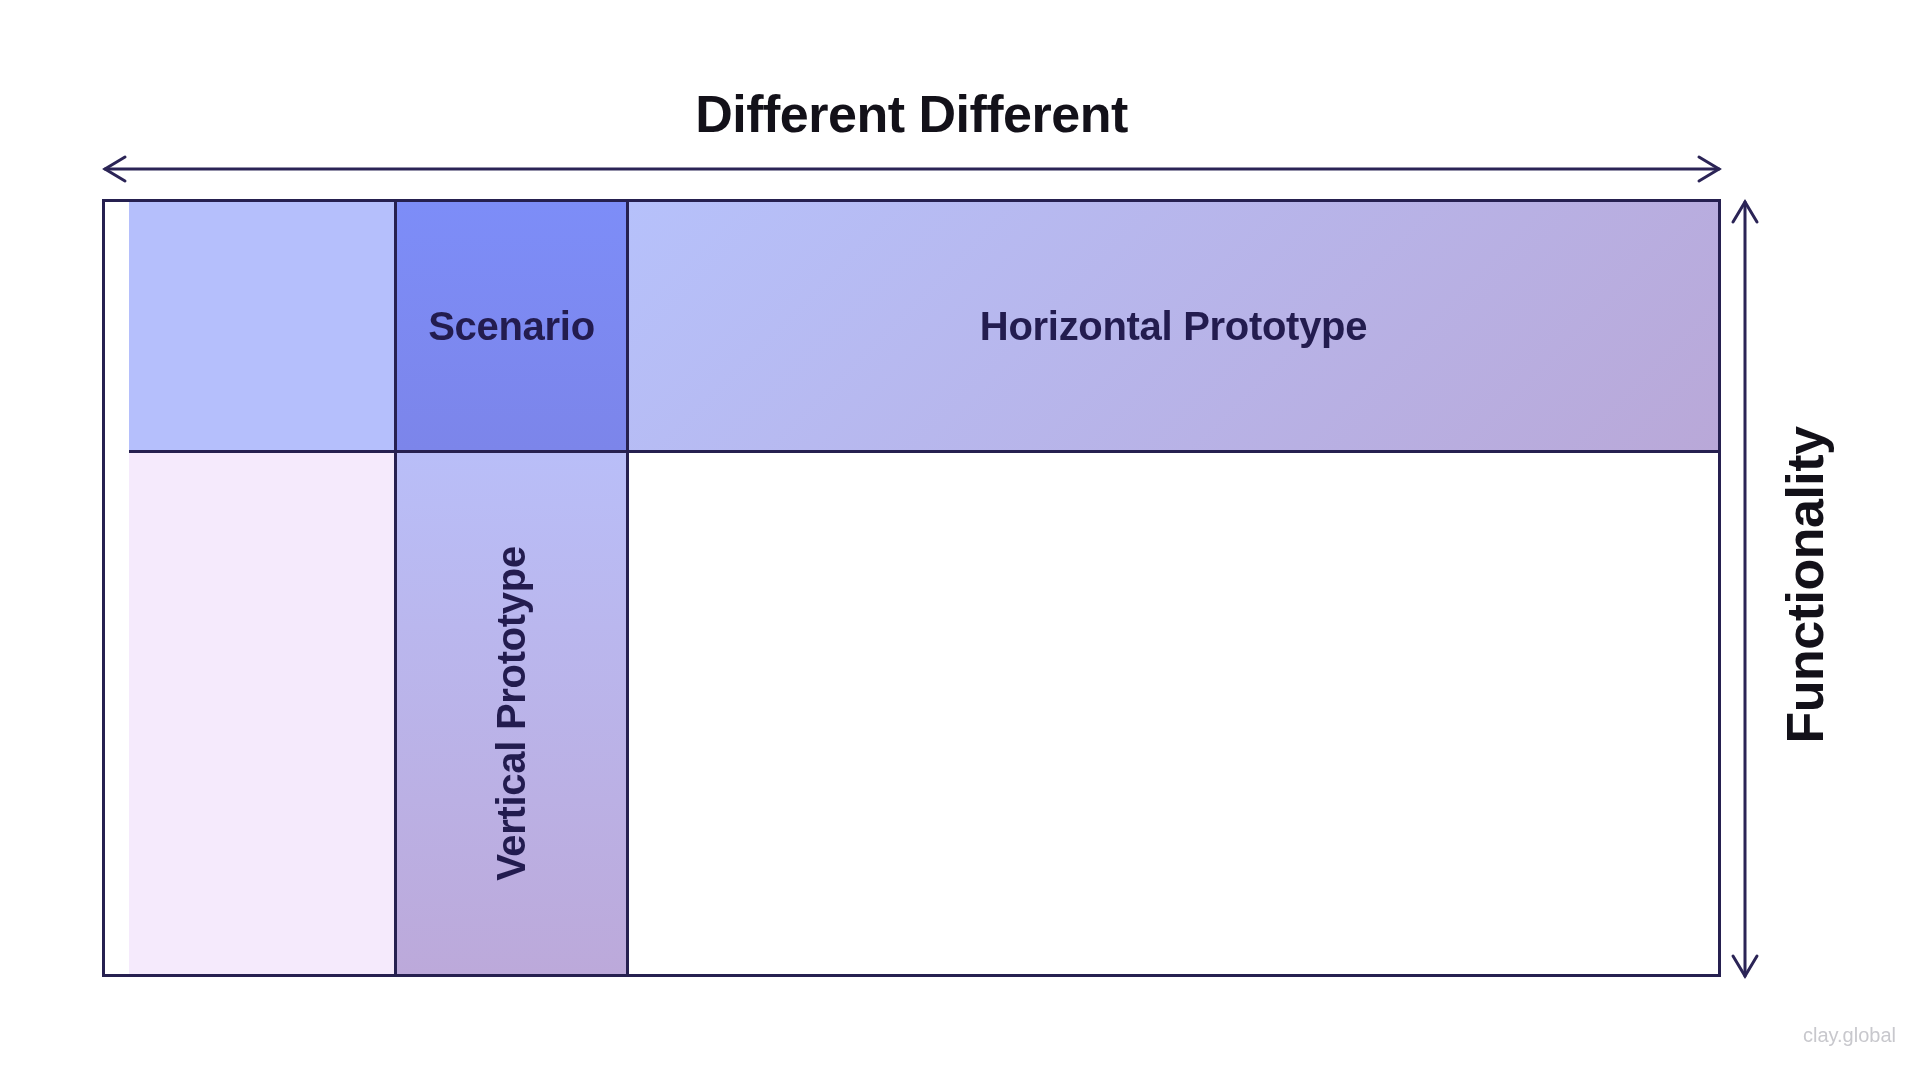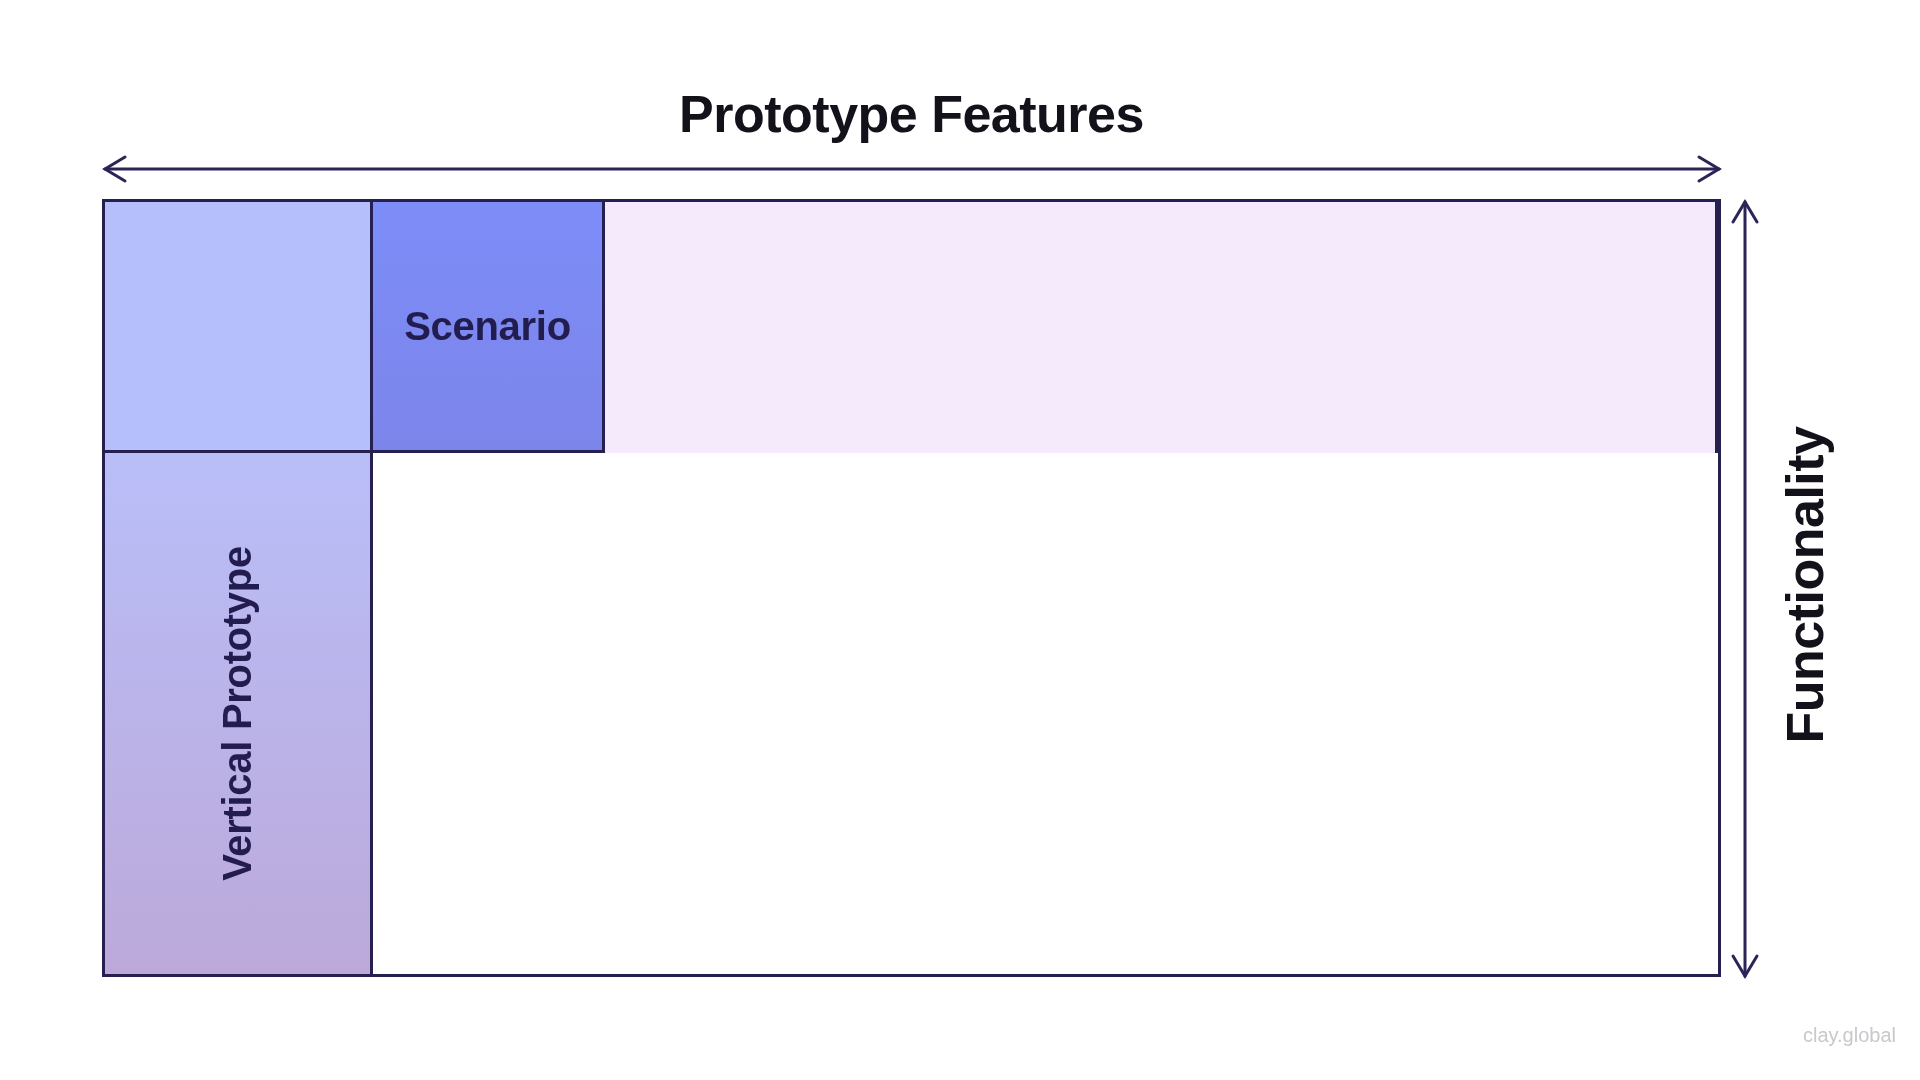--- a/index.html
+++ b/index.html
@@ -45,20 +45,21 @@
     color:var(--heading-text);
     white-space:nowrap;
   }
   .box{
     position:absolute;left:102px;top:199px;width:1619px;height:778px;
     box-sizing:border-box;
     border:3px solid var(--border);
     display:grid;
     grid-template-columns:268px 232px 1fr;
     grid-template-rows:251px 1fr;
+    padding-left:24px;
   }
   .cell{
     display:flex;align-items:center;justify-content:center;
     font-size:40px;font-weight:700;letter-spacing:-0.3px;
     color:var(--label-text);
     box-sizing:border-box;
     overflow:hidden;
   }
   .cell-tl{
     background:var(--cell-light-blue);
@@ -93,21 +94,21 @@
     position:absolute;top:1024px;right:24px;
     font-size:20px;font-weight:400;
     color:var(--watermark-gray);
   }
 </style>
 </head>
 <body>
 
 <div class="stage">
 
-  <div class="title">Prototype Features</div>
+  <div class="title">Different Different</div>
 
   <svg class="h-arrow" width="1630" height="32" viewBox="0 0 1630 32">
     <line x1="8" y1="16" x2="1622" y2="16"></line>
     <path d="M 28 4 L 8 16 L 28 28"></path>
     <path d="M 1602 4 L 1622 16 L 1602 28"></path>
   </svg>
 
   <svg class="v-arrow" width="32" height="790" viewBox="0 0 32 790">
     <line x1="16" y1="8" x2="16" y2="782"></line>
     <path d="M 4 28 L 16 8 L 28 28"></path>
@@ -117,20 +118,23 @@
   <div class="y-title">Functionality</div>
 
   <div class="box">
 
     <div class="cell cell-tl"></div>
 
     <div class="cell cell-scenario">
       <span>Scenario</span>
     </div>
 
+    <div class="cell cell-hp">
+      <span>Horizontal Prototype</span>
+    </div>
 
     <div class="cell cell-bl"></div>
 
     <div class="cell cell-vp">
       <span class="rot">Vertical Prototype</span>
     </div>
 
 
   </div>
 

